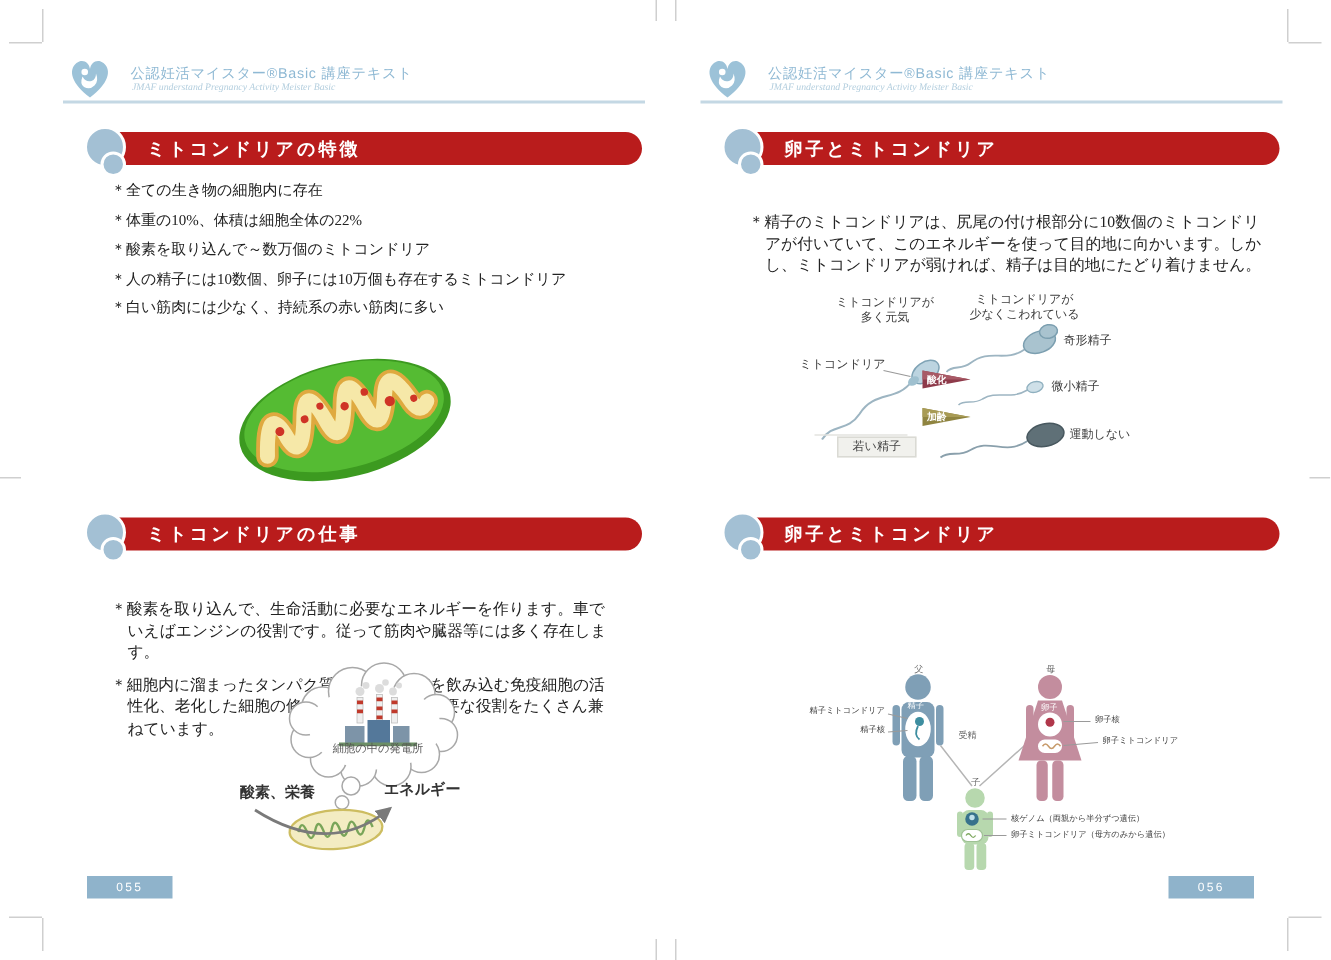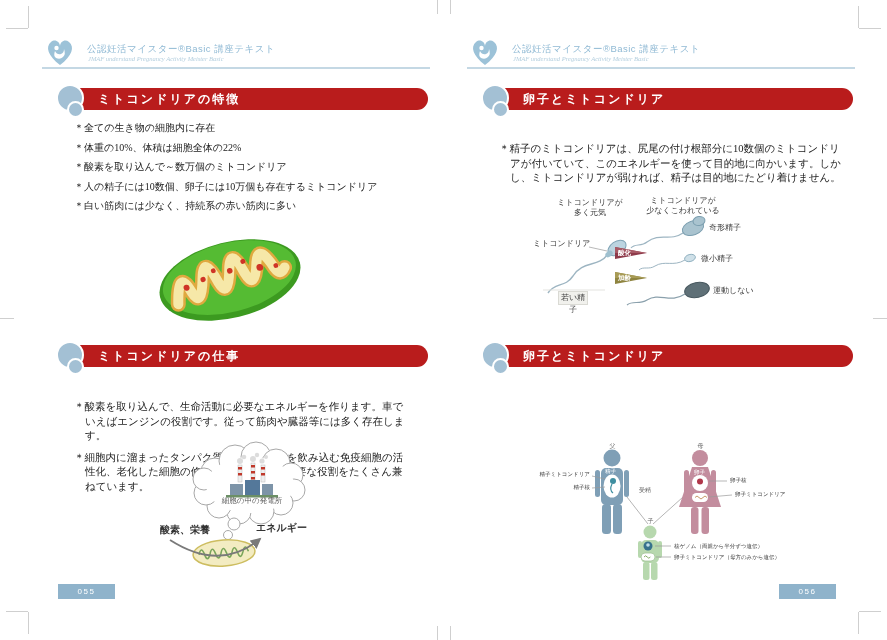--- a/index.html
+++ b/index.html
@@ -33,21 +33,21 @@
 
   .paras { position:absolute;margin-top:24px; }
   .paras p { font-size:10.5px; line-height:14.5px; color:#222; padding-left:11px; text-indent:-11px;
              margin-bottom:7px; }
 
   .pagenum { position:absolute; width:57px; height:15px; background:#8fb3cb; color:#fff;
              font-family:"Liberation Sans",sans-serif; font-size:8px; line-height:15px;
              text-align:center; letter-spacing:1.5px; }
 
   .fig { position:absolute; }
-  .flabel { position:absolute; font-family:Liberation Serif, serif; font-size:8px;
+  .flabel { position:absolute; font-family:Liberation Mono, monospace; font-size:8px;
             line-height:1.25; color:#3c3c3c; white-space:nowrap; }
   .flabel.center { text-align:center; white-space:normal; }
   .flabel.tiny { font-size:6px; color:#666; }
   .flabel.bold10 { font-size:10px; font-weight:bold; color:#333; }
   .flabel.onbody { font-size:5.5px; color:#fff; }
   .arrowlabel { position:absolute; font-family:"Liberation Sans",sans-serif; font-size:6.5px;
             color:#fff; font-weight:bold; }
   .youngbox { position:absolute; background:#f1f1ed; border:1px solid #dadad4; font-family:"Liberation Sans",sans-serif;
             font-size:8px; color:#444; text-align:center; line-height:12px; }
   svg { position:absolute; left:0; top:0; overflow:visible; }
@@ -242,21 +242,21 @@
       </svg>
       <div class="flabel center" style="left:30px;top:8px;width:90px">
         <span>ミトコンドリアが</span><br>
         <span>多く元気</span>
       </div>
       <div class="flabel center" style="left:120px;top:6px;width:96px">
         <span>ミトコンドリアが</span><br>
         <span>少なくこわれている</span>
       </div>
       <div class="flabel" style="left:18px;top:49px">ミトコンドリア</div>
-      <div class="youngbox" style="left:43px;top:101px;width:30px;height:14px">若い精子</div>
+      <div class="youngbox" style="left:43px;top:101px;width:53px;height:14px">若い精子</div>
       <div class="arrowlabel" style="left:103px;top:59px">酸化</div>
       <div class="arrowlabel" style="left:103px;top:84px">加齢</div>
       <div class="flabel" style="left:194px;top:33px">奇形精子</div>
       <div class="flabel" style="left:186px;top:64px">微小精子</div>
       <div class="flabel" style="left:198px;top:96px">運動しない</div>
     </div>
 
     <div class="section-bar" style="left:42px;top:315px;width:356px">
       <span>卵子とミトコンドリア</span>
     </div>

